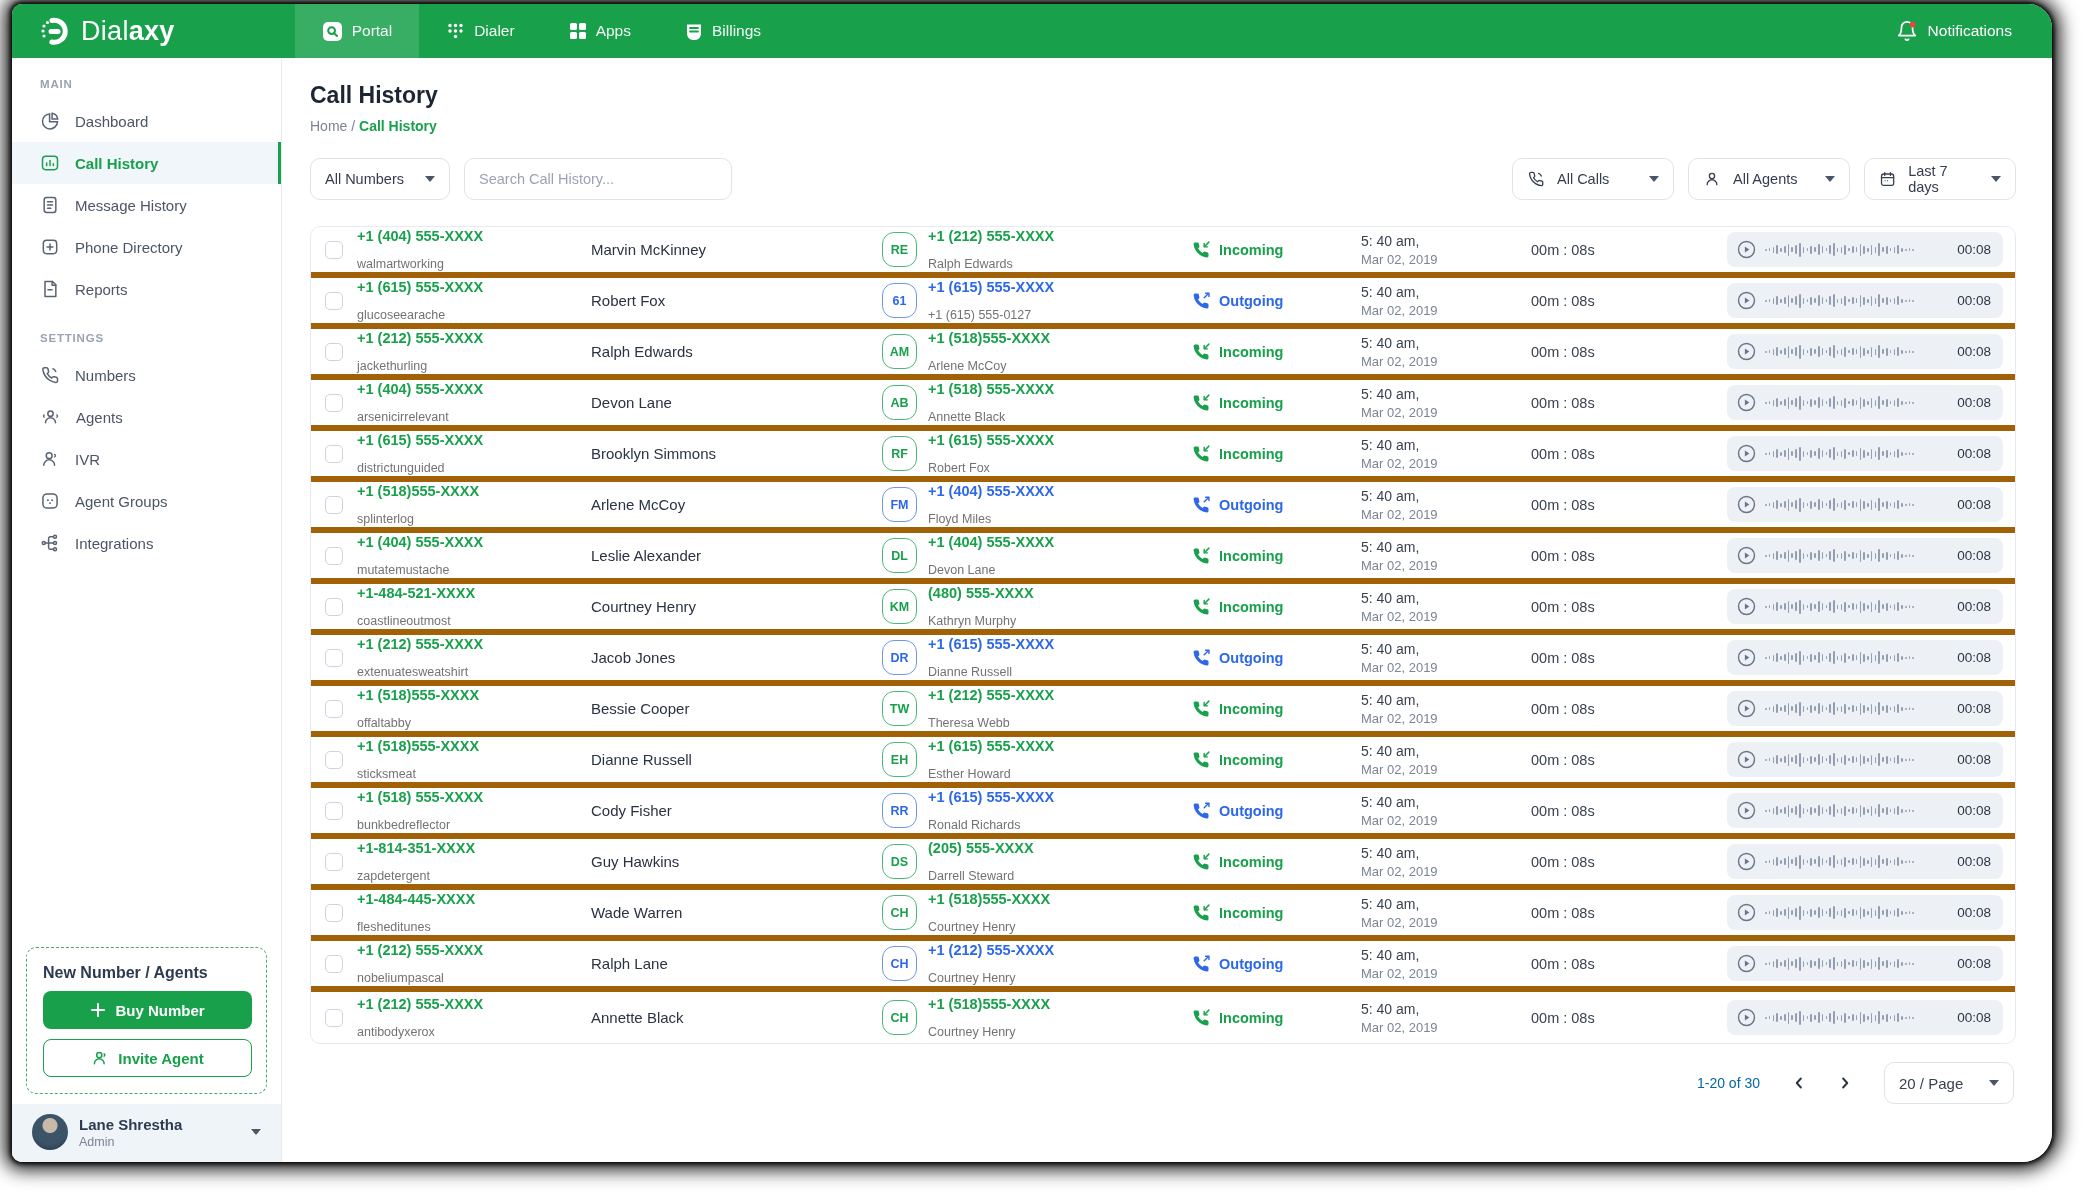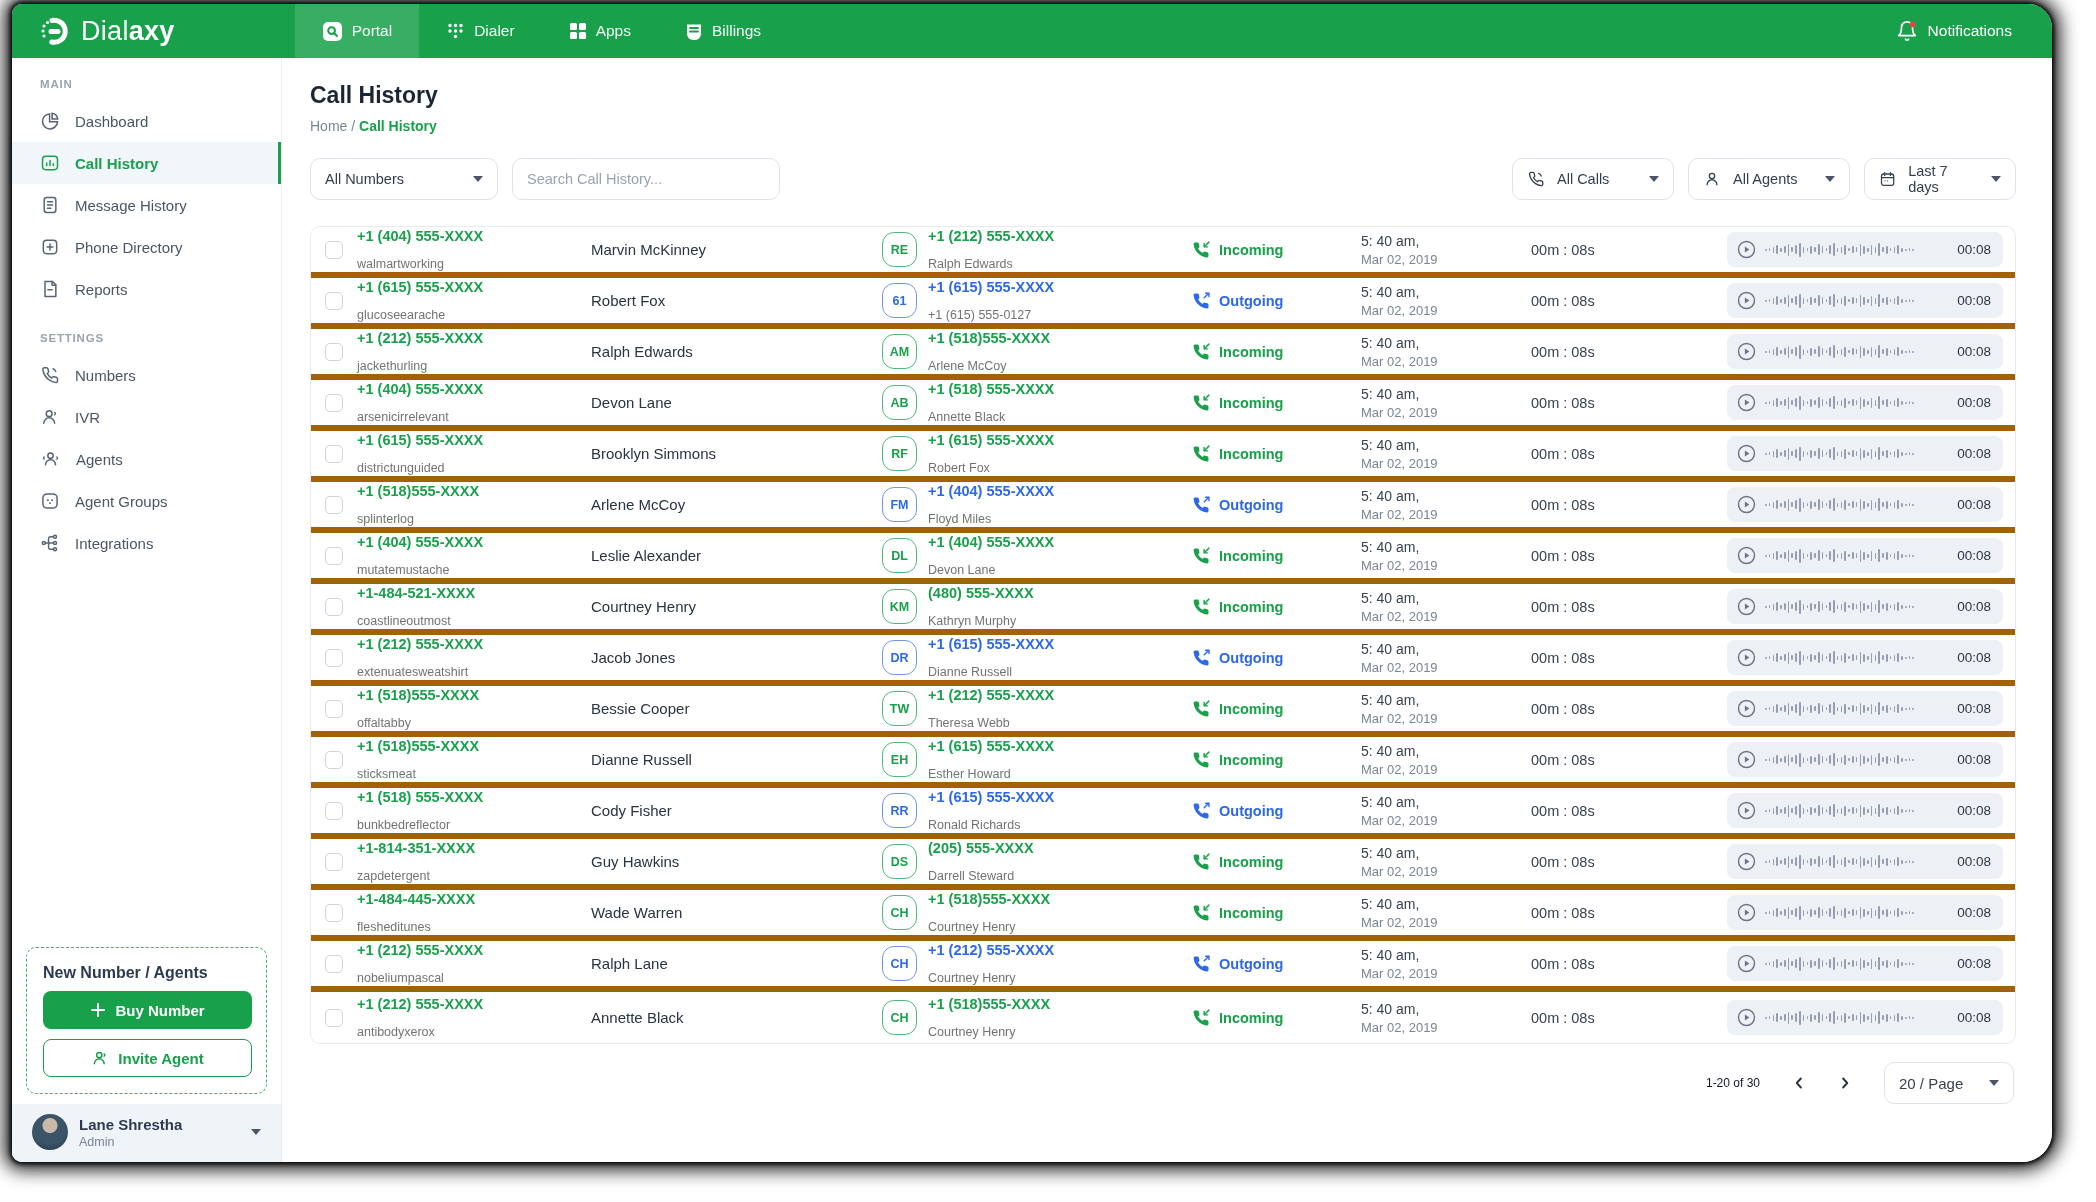--- a/index.html
+++ b/index.html
@@ -45,21 +45,21 @@
   .user-caret { margin-left:auto; color:#5A6373; font-size:12px; }
   
   .main { flex:1; min-width:0; padding:24px 36px 0 28px; background:#fff; }
   .page-title { font-size:23px; font-weight:700; color:#1C2533; }
   .breadcrumb { margin-top:9px; font-size:14px; color:#7A8494; }
   .breadcrumb .current { color:#18A04B; font-weight:600; }
   .filters { margin-top:24px; display:flex; align-items:center; gap:14px; }
   .fbox { height:42px; border:1px solid #DDE3EA; border-radius:10px; background:#fff; display:flex; align-items:center; gap:10px; padding:0 14px; font-size:14.5px; color:#333D4E; cursor:pointer; }
   .fbox .caret { margin-left:auto; }
   .caret { width:0; height:0; border-left:5px solid transparent; border-right:5px solid transparent; border-top:6px solid #4A5568; }
-  .f-numbers { width:188px; }
+  .f-numbers { width:140px; }
   .f-search { width:268px; cursor:text; }
   .f-search input { border:none; outline:none; font-size:14.5px; font-family:inherit; color:#333D4E; width:100%; background:transparent; }
   .f-search input::placeholder { color:#9AA3B2; }
   .spacer { flex:1; }
   .f-calls { width:162px; gap:12px; }
   .f-agents { width:162px; gap:12px; }
   .f-range { width:152px; gap:12px; }
   
   .table { margin-top:26px; border:1px solid #E7EBF0; border-radius:10px; overflow:hidden; }
   .thead, .trow { display:grid; grid-template-columns:46px 234px 285px 316px 169px 170px 196px minmax(0,1fr); align-items:center; }
@@ -80,21 +80,21 @@
   .t-number .num { color:#18A04B; }
   .c-time .t1 { font-size:14px; color:#39424F; }
   .c-time .t2 { font-size:13px; color:#7A8494; margin-top:3px; }
   .c-duration { font-size:14.5px; color:#39424F; }
   .rec-pill { height:35px; margin-right:12px; background:#EDF1F6; border-radius:8px; display:flex; align-items:center; gap:9px; padding:0 12px 0 10px; cursor:pointer; }
   .waveform { flex:1; display:flex; align-items:center; gap:2.2px; overflow:hidden; }
   .waveform i { width:1.6px; flex:none; background:#949EB0; border-radius:1px; }
   .rec-time { font-size:13.5px; color:#2C3543; }
   
   .pagination { display:flex; align-items:center; justify-content:flex-end; gap:12px; margin-top:18px; padding-right:2px; }
-  .page-info { font-size:12px; color:#0f172a; margin-right:10px; }
+  .page-info { font-size:14px; color:#0369a1; margin-right:10px; }
   .page-btn { width:34px; height:34px; display:flex; align-items:center; justify-content:center; cursor:pointer; border-radius:8px; }
   .per-page { height:42px; width:130px; border:1px solid #DDE3EA; border-radius:10px; display:flex; align-items:center; justify-content:space-between; padding:0 14px; font-size:15px; color:#39424F; cursor:pointer; margin-left:10px; }
 </style>
 </head>
 <body>
 
 <div class="app">
 
   <div class="navbar">
     <div class="logo">
@@ -201,34 +201,34 @@
       <div class="side-section-label">SETTINGS</div>
 
       <div class="side-item">
         <svg width="20" height="20" viewBox="0 0 24 24" fill="none" stroke-width="1.8" stroke-linecap="round" stroke-linejoin="round">
             <path d="M21 16.5v2.6a1.8 1.8 0 0 1-2 1.8 17.4 17.4 0 0 1-7.6-2.7 17.2 17.2 0 0 1-5.3-5.3A17.4 17.4 0 0 1 3.4 5.2 1.8 1.8 0 0 1 5.2 3.2h2.6a1.8 1.8 0 0 1 1.8 1.5c.1.9.3 1.8.6 2.6a1.8 1.8 0 0 1-.4 1.9L8.7 10.3a14.4 14.4 0 0 0 5.3 5.3l1.1-1.1a1.8 1.8 0 0 1 1.9-.4c.8.3 1.7.5 2.6.6a1.8 1.8 0 0 1 1.4 1.8z"></path>
             <path d="M15.5 4.5a5.5 5.5 0 0 1 3.5 3.5" stroke-width="1.6"></path>
           </svg>
         <span>Numbers</span>
       </div>
       <div class="side-item">
+        <svg width="21" height="20" viewBox="0 0 24 24" fill="none" stroke-width="1.8" stroke-linecap="round">
+            <circle cx="12" cy="8" r="3.2"></circle>
+            <path d="M6 19a6 6 0 0 1 12 0"></path>
+            <path d="M4.5 9.5c-1.2.4-1.2 2.2 0 2.8 M19.5 9.5c1.2.4 1.2 2.2 0 2.8" stroke-width="1.6"></path>
+          </svg>
+        <span>Agents</span>
+      </div>
+      <div class="side-item">
         <svg width="20" height="20" viewBox="0 0 24 24" fill="none" stroke-width="1.8" stroke-linecap="round">
             <circle cx="11" cy="8" r="3.5"></circle>
             <path d="M4.5 19.5a6.5 6.5 0 0 1 13 0"></path>
             <path d="M17.5 6.5c1.2.6 1.2 2.4 0 3" stroke-width="1.6"></path>
           </svg>
         <span>IVR</span>
-      </div>
-      <div class="side-item">
-        <svg width="21" height="20" viewBox="0 0 24 24" fill="none" stroke-width="1.8" stroke-linecap="round">
-            <circle cx="12" cy="8" r="3.2"></circle>
-            <path d="M6 19a6 6 0 0 1 12 0"></path>
-            <path d="M4.5 9.5c-1.2.4-1.2 2.2 0 2.8 M19.5 9.5c1.2.4 1.2 2.2 0 2.8" stroke-width="1.6"></path>
-          </svg>
-        <span>Agents</span>
       </div>
       <div class="side-item">
         <svg width="20" height="20" viewBox="0 0 24 24" fill="none" stroke-width="1.8">
             <rect x="3.5" y="3.5" width="17" height="17" rx="5"></rect>
             <circle cx="9.5" cy="11" r="1.1" fill="currentColor" stroke="none"></circle>
             <circle cx="14.5" cy="11" r="1.1" fill="currentColor" stroke="none"></circle>
             <circle cx="12" cy="14.5" r="1.1" fill="currentColor" stroke="none"></circle>
           </svg>
         <span>Agent Groups</span>
       </div>

